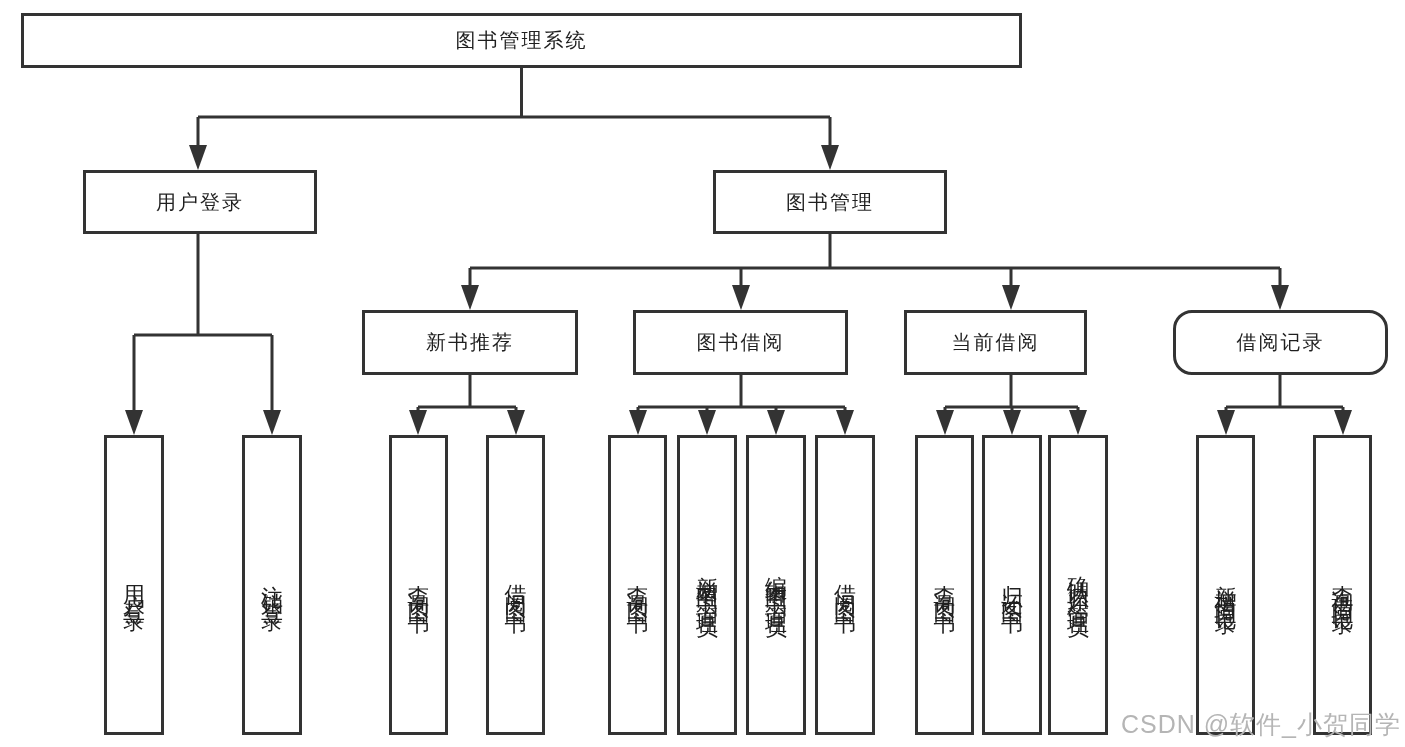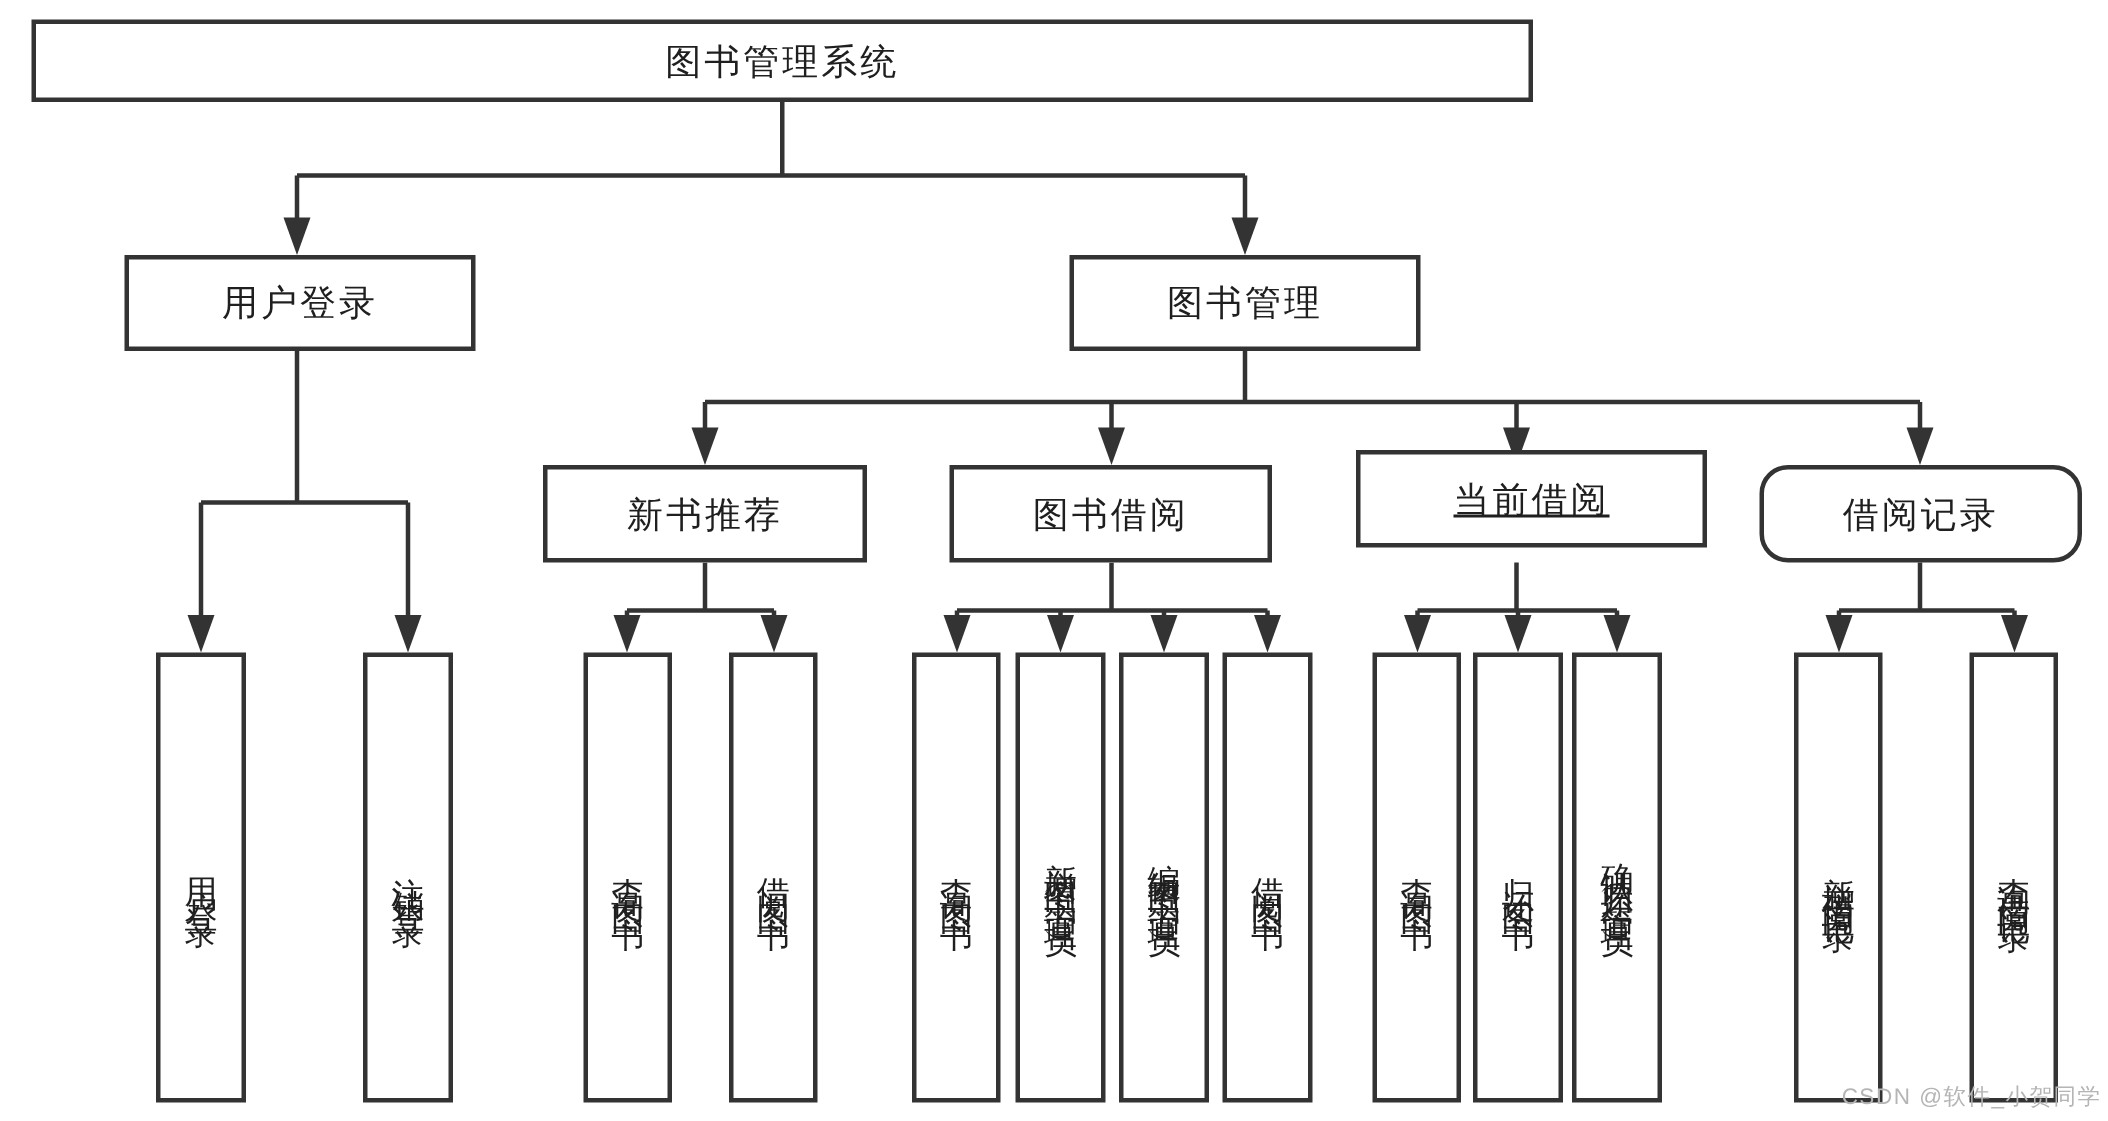--- a/index.html
+++ b/index.html
@@ -20,21 +20,21 @@
   .connector path{stroke:var(--line);stroke-width:3;fill:none;}
   .connector polygon{fill:var(--line);stroke:none;}
   .node{
     position:absolute;
     border:3px solid var(--line);
     background:#fff;
     display:flex;align-items:center;justify-content:center;
     color:var(--text);
   }
   .node .lbl{
-    font-size:24px;
+    font-size:20px;
     letter-spacing:2px;
     white-space:nowrap;
   }
   .leaf{
     position:absolute;
     top:435px;height:300px;
     border:3px solid var(--line);
     background:#fff;
     display:flex;align-items:center;justify-content:center;
     color:var(--text);
@@ -43,21 +43,21 @@
     writing-mode:vertical-rl;
     text-orientation:mixed;
     font-size:22px;
     letter-spacing:9px;
     line-height:1;
   }
   .leaf .lbl.long{letter-spacing:6px;}
   .watermark{
     position:absolute;
     right:4px;bottom:6px;
-    font-size:15px;
+    font-size:25px;
     color:var(--wm);
     letter-spacing:1px;
     z-index:5;
     white-space:nowrap;
   }
 </style>
 </head>
 <body>
 
 <div class="stage">
@@ -108,21 +108,21 @@
   <div class="node" style="left:713px;top:170px;width:234px;height:64px;align-items:center;">
     <span class="lbl">图书管理</span>
   </div>
 
   <div class="node" style="left:362px;top:310px;width:216px;height:65px;">
     <span class="lbl">新书推荐</span>
   </div>
   <div class="node" style="left:633px;top:310px;width:215px;height:65px;">
     <span class="lbl">图书借阅</span>
   </div>
-  <div class="node" style="left:904px;top:300px;width:234px;height:65px;text-decoration:underline;">
+  <div class="node" style="left:904px;top:310px;width:183px;height:65px;">
     <span class="lbl">当前借阅</span>
   </div>
   <div class="node" style="left:1173px;top:310px;width:215px;height:65px;border-radius:19px;">
     <span class="lbl">借阅记录</span>
   </div>
 
   <div class="leaf" style="left:104px;width:60px;">
     <span class="lbl">用户登录</span>
   </div>
   <div class="leaf" style="left:242px;width:60px;">

